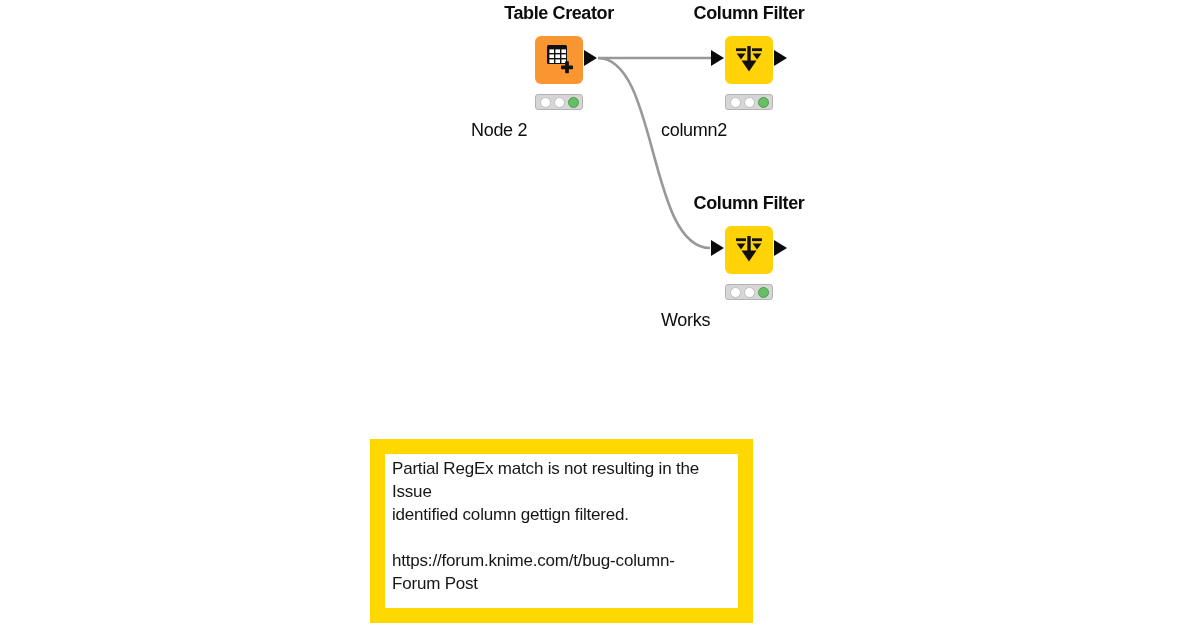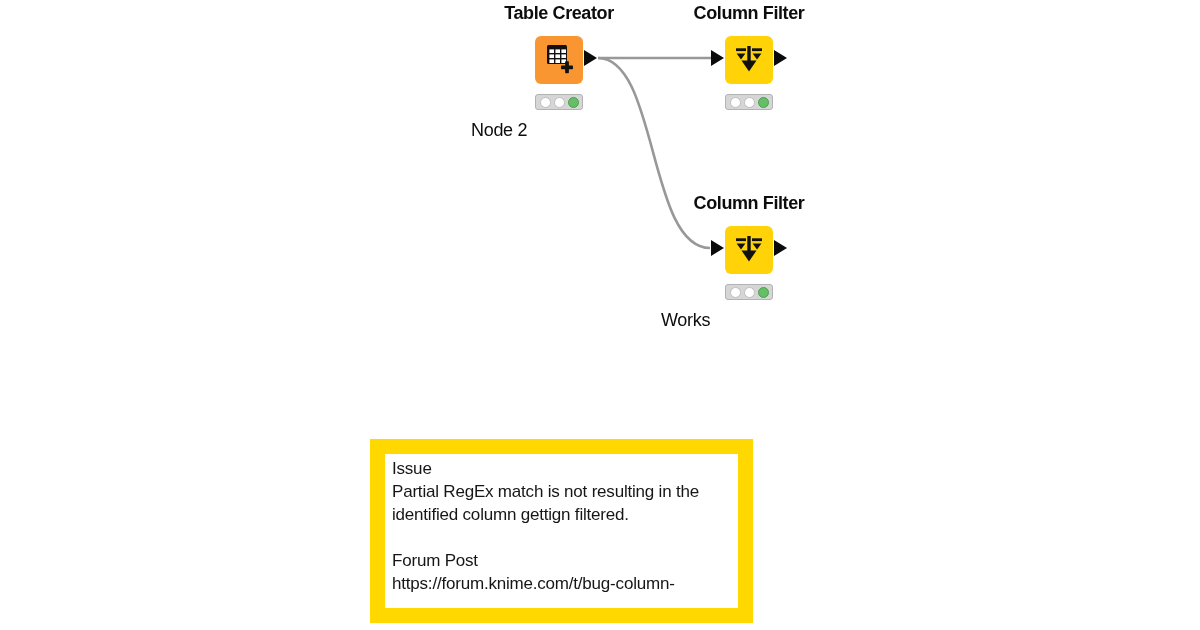--- a/index.html
+++ b/index.html
@@ -115,20 +115,21 @@
       </svg>
     </div>
     <div class="port port-in"></div>
     <div class="port port-out"></div>
     <div class="traffic">
       <span class="light"></span>
       <span class="light"></span>
       <span class="light on"></span>
     </div>
     <div class="nd-label">
+      <div>column2</div>
     </div>
   </div>
 
   <div class="node" id="node-3">
     <div class="nd-title">Column Filter</div>
     <div class="nd-square" style="background-color: rgb(255, 211, 7);">
       <svg width="48" height="48" viewBox="0 0 48 48">
         <g fill="#111">
           <rect x="22.3" y="10" width="3.4" height="16"></rect>
           <polygon points="16.5,24.5 31.5,24.5 24,35.5"></polygon>
@@ -145,21 +146,21 @@
       <span class="light"></span>
       <span class="light"></span>
       <span class="light on"></span>
     </div>
     <div class="nd-label">
       <div>Works</div>
     </div>
   </div>
 
   <div class="annotation" style="border-color: rgb(255, 216, 0);">
+    <div class="ann-line">Partial RegEx match is not resulting in the</div>
     <div class="ann-line">Issue</div>
-    <div class="ann-line">Partial RegEx match is not resulting in the</div>
     <div class="ann-line">identified column gettign filtered.</div>
     <div class="ann-line"></div>
+    <div class="ann-line">https://forum.knime.com/t/bug-column-</div>
     <div class="ann-line">Forum Post</div>
-    <div class="ann-line">https://forum.knime.com/t/bug-column-</div>
   </div>
 
 </div>
 
 </body></html>

